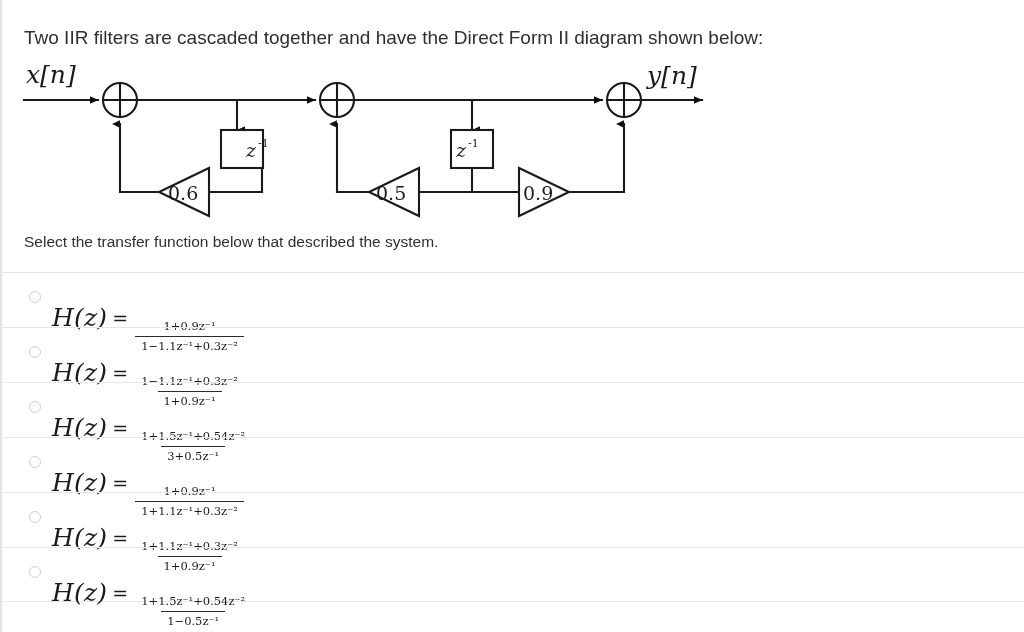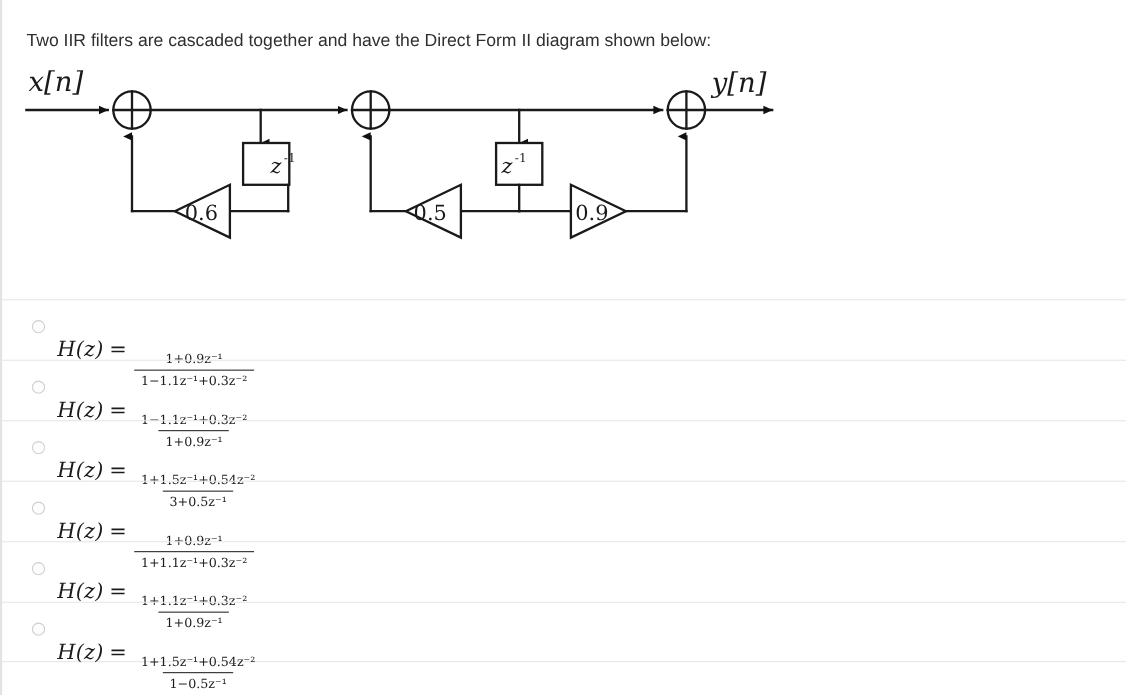--- a/index.html
+++ b/index.html
@@ -23,21 +23,21 @@
     box-sizing: border-box;
     border-left: 2px solid #e3e3e3;
     background: #fff;
   }
 
   
   .prompt-top {
     position: absolute;
     left: 22px;
     top: 28px;
-    font-size: 16px;
+    font-size: 19px;
     line-height: 20px;
     color: #2f2f2f;
     white-space: nowrap;
   }
   .prompt-mid {
     position: absolute;
     left: 22px;
     top: 232px;
     font-size: 15.5px;
     line-height: 20px;
@@ -98,21 +98,21 @@
     position: absolute;
     left: 50px;
     top: 8px;
     display: flex;
     align-items: center;
     font-family: "DejaVu Serif", "Liberation Serif", serif;
     color: #1b1b1b;
   }
   .eq-lhs {
     font-style: italic;
-    font-size: 19px;
+    font-size: 25px;
     letter-spacing: 0.2px;
     white-space: nowrap;
   }
   .eq-eqsign {
     font-size: 19px;
     margin: 0 7px 0 5px;
   }
   .frac {
     display: inline-flex;
     flex-direction: column;
@@ -217,20 +217,21 @@
         <text class="dlabel" x="454" y="99" font-size="19">z</text>
         <text class="dnum" x="466" y="89" font-size="11">-1</text>
       </g>
 
       <text class="dnum" x="166" y="142" font-size="19">0.6</text>
       <text class="dnum" x="374" y="142" font-size="19">0.5</text>
       <text class="dnum" x="521" y="142" font-size="19">0.9</text>
     </svg>
   </div>
 
+  <div class="prompt-mid">Select the transfer function below that described the system.</div>
 
   <div class="options">
 
     <div class="option-row">
       <button class="radio"></button>
       <div class="eq">
         <span class="eq-lhs">H(z)</span>
         <span class="eq-eqsign">=</span>
         <span class="frac">
           <span class="num">1+0.9z⁻¹</span>

